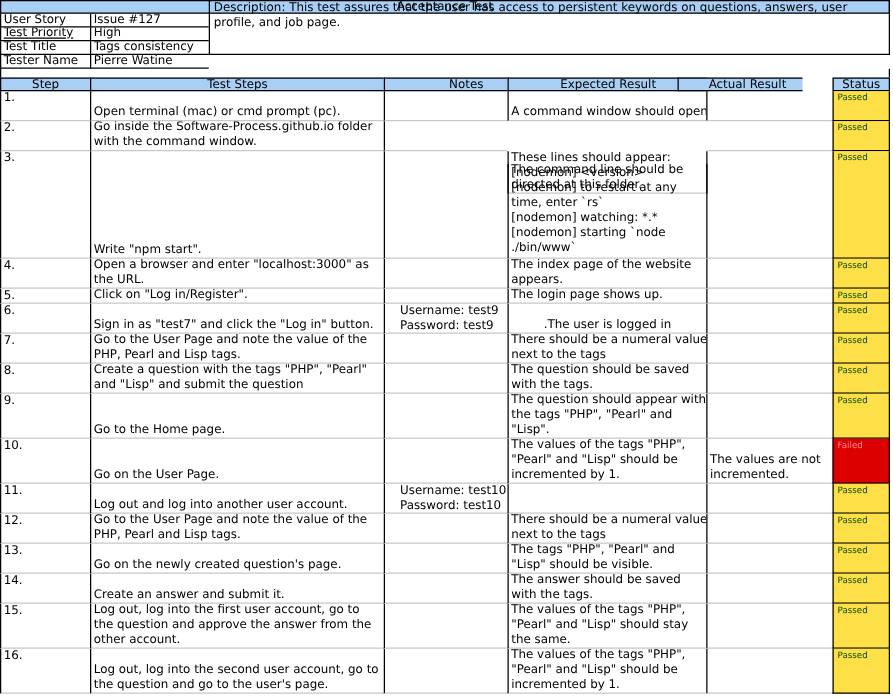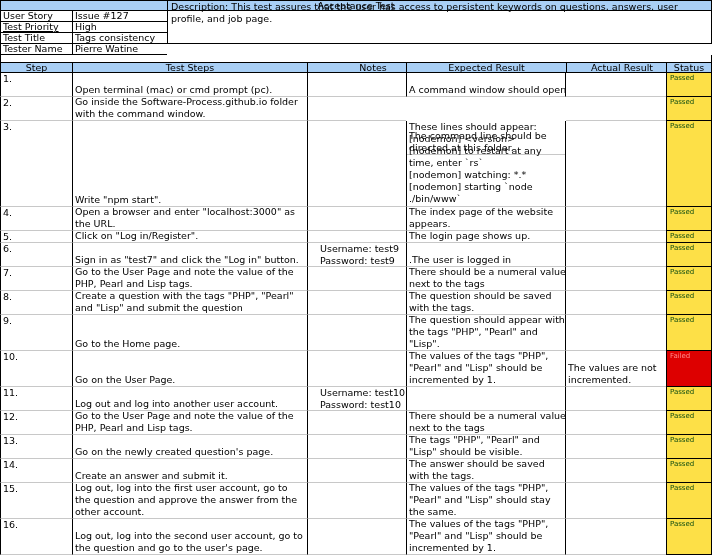--- a/index.html
+++ b/index.html
@@ -44,21 +44,21 @@
 <div class="abs info-value" style="top:33px;">Tags consistency</div>
 <div class="abs info-label" style="top:44px;">Tester Name</div>
 <div class="abs info-value" style="top:44px;">Pierre Watine</div>
 <div class="abs desc">Description: This test assures that the user has access to persistent keywords on questions, answers, user profile, and job page.</div>
 <div class="abs gap"></div>
 
 <div class="abs hdr" style="left:0;width:72px;">Step</div>
 <div class="abs hdr" style="left:72px;width:235px;">Test Steps</div>
 <div class="abs hdr" style="left:307px;width:99px;padding-left:32px;">Notes</div>
 <div class="abs hdr" style="left:406px;width:160px;">Expected Result</div>
-<div class="abs hdr" style="left:566px;width:100px;padding-left:11px;">Actual Result</div>
+<div class="abs hdr" style="left:542px;width:100px;padding-left:11px;">Actual Result</div>
 <div class="abs hdr last" style="left:666px;width:46px;">Status</div>
 
 <div id="rows">
     <div class="abs cell c-step" style="top: 73px; height: 24px;"><span class="line">1.</span></div>
     <div class="abs cell c-steps" style="top: 73px; height: 24px;">
       <span class="line">Open terminal (mac) or cmd prompt (pc).</span>
     </div>
     <div class="abs cell c-notes" style="top: 73px; height: 24px;"><span class="line"></span></div>
     <div class="abs cell c-exp" style="top: 73px; height: 24px;">
       <span class="line">A command window should open</span>
@@ -124,21 +124,21 @@
     <div class="abs cell c-act" style="top: 231px; height: 12px;">
       <span class="line"></span>
     </div>
     <div class="abs c-status passed" style="top: 231px; height: 12px;">Passed</div>
     <div class="abs cell c-step" style="top: 243px; height: 24px;"><span class="line">6.</span></div>
     <div class="abs cell c-steps" style="top: 243px; height: 24px;">
       <span class="line">Sign in as "test7" and click the "Log in" button.</span>
     </div>
     <div class="abs cell c-notes" style="top: 243px; height: 24px;"><span class="line">Username: test9
 Password: test9</span></div>
-    <div class="abs cell c-exp" style="top: 243px; height: 24px;">
+    <div class="abs cell c-exp" style="top: 243px; height: 24px; text-align: center;">
       <span class="line">.The user is logged in</span>
     </div>
     <div class="abs cell c-act" style="top: 243px; height: 24px;">
       <span class="line"></span>
     </div>
     <div class="abs c-status passed" style="top: 243px; height: 24px;">Passed</div>
     <div class="abs cell c-step" style="top: 267px; height: 24px;"><span class="line">7.</span></div>
     <div class="abs cell c-steps" style="top: 267px; height: 24px;">
       <span class="line">Go to the User Page and note the value of the
 PHP, Pearl and Lisp tags.</span>

